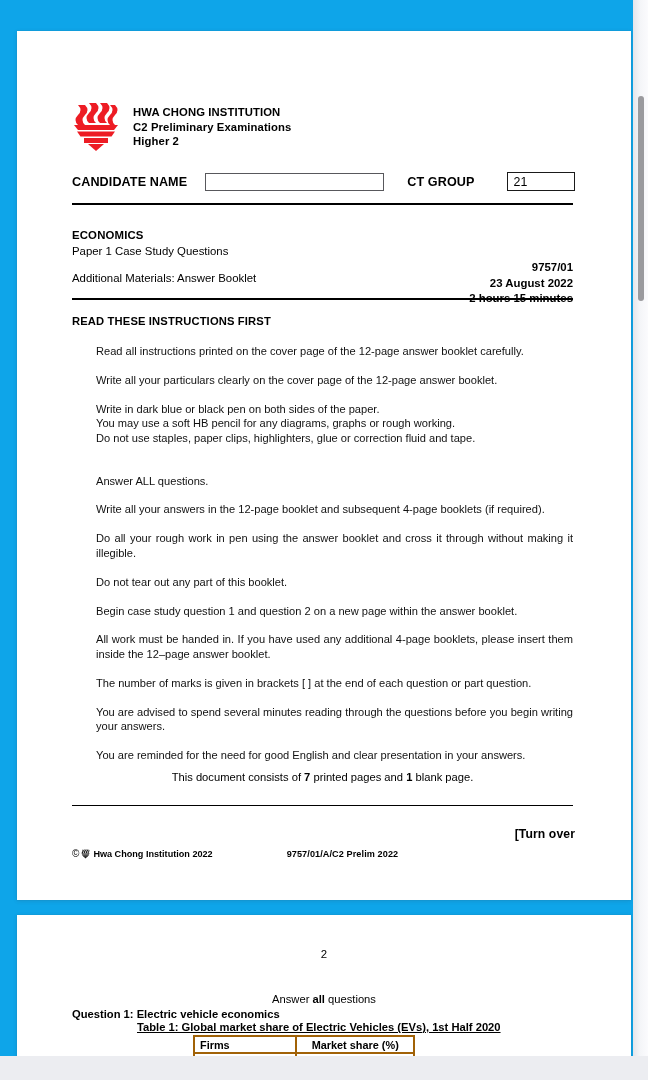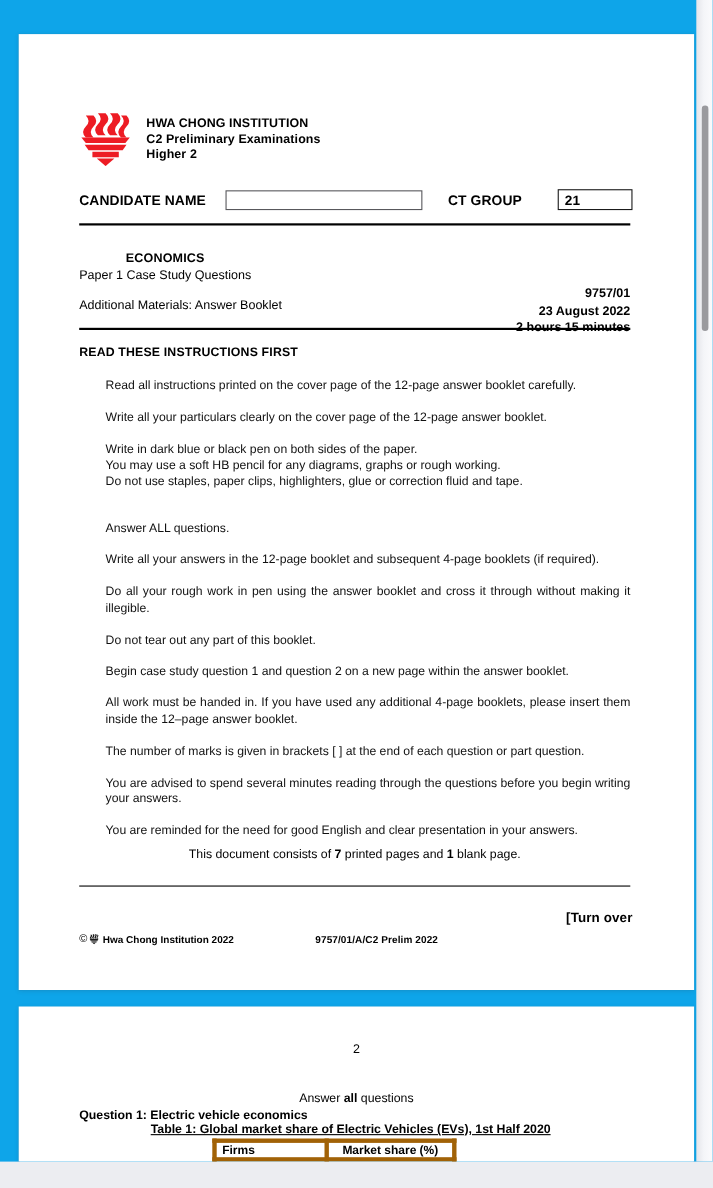--- a/index.html
+++ b/index.html
@@ -90,21 +90,21 @@
   .ct-box {
     width: 71px;
     height: 19px;
     border: 1.3px solid #1a1a1a;
     background: #fff;
     margin-left: 32px;
     display: flex;
     align-items: center;
     padding-left: 6px;
     font-size: 12.4px;
-    font-weight: bold;
+    font-weight: normal;
   }
 
   .rule {
     position: absolute;
     left: 55px;
     width: 501px;
     height: 0;
     border-top: 2.3px solid #000;
   }
   #rule-top    { top: 172px; }
@@ -114,21 +114,21 @@
   
   .subject-block {
     position: absolute;
     left: 55px;
     top: 197px;
     width: 501px;
     display: flex;
     justify-content: space-between;
   }
   .subject-left { font-size: 11.4px; line-height: 15.6px; }
-  .subject-name { font-weight: bold; letter-spacing: 0.15px; text-align: center; }
+  .subject-name { font-weight: bold; letter-spacing: 0.15px; }
   .subject-right {
     font-size: 11.4px;
     font-weight: bold;
     line-height: 15.6px;
     text-align: right;
     white-space: nowrap;
     margin-top: 32px;
   }
   .addl-materials {
     position: absolute;
@@ -224,21 +224,21 @@
     text-decoration: underline;
   }
   .ev-table {
     position: absolute;
     left: 176px;
     top: 120px;
     width: 222px;
     border-collapse: collapse;
   }
   .ev-table th, .ev-table td {
-    border: 4px solid #a16207;
+    border: 2px solid #a16207;
     font-size: 10.9px;
     height: 17px;
     padding: 0 5px;
   }
   .ev-table th { font-weight: bold; text-align: left; }
   .ev-table th.c { text-align: center; }
   .ev-table td.num { text-align: center; padding-left: 45px; }
 
   
   .scroll-track {

